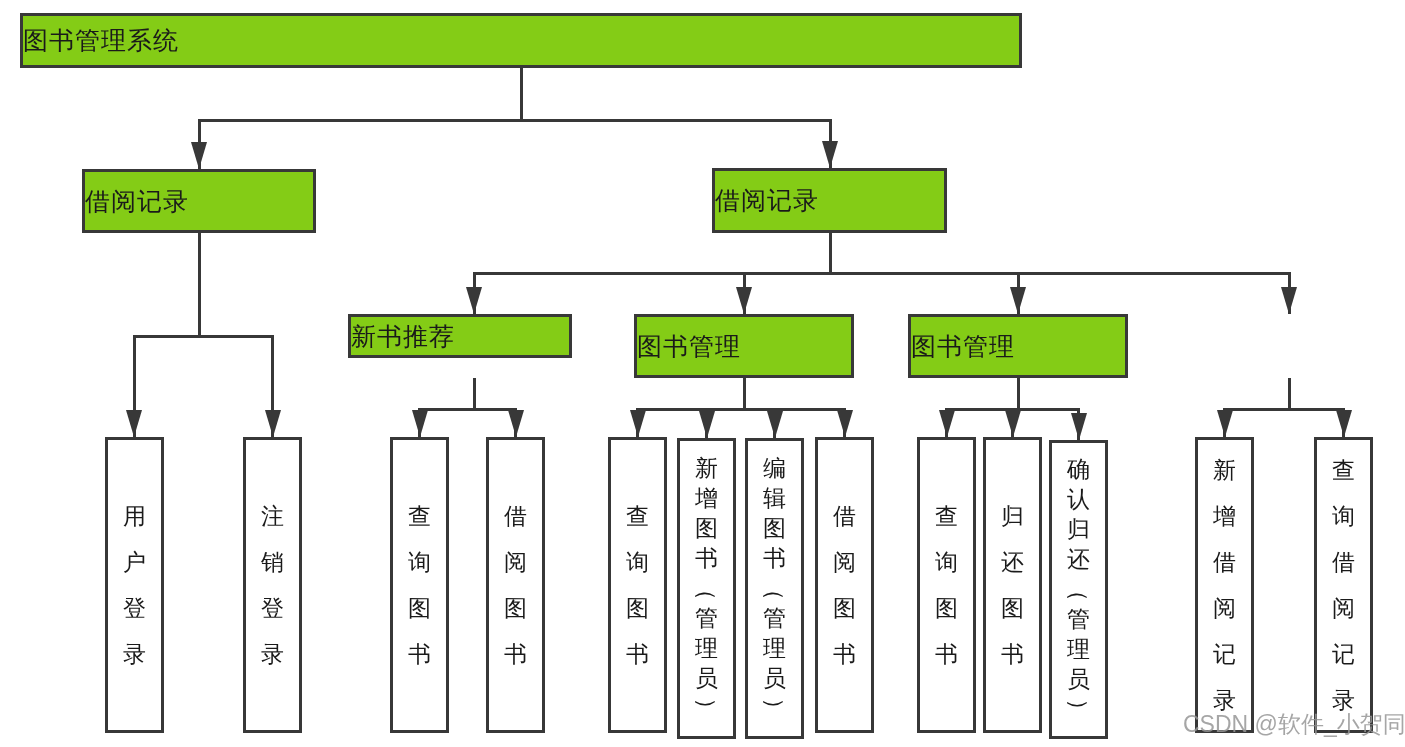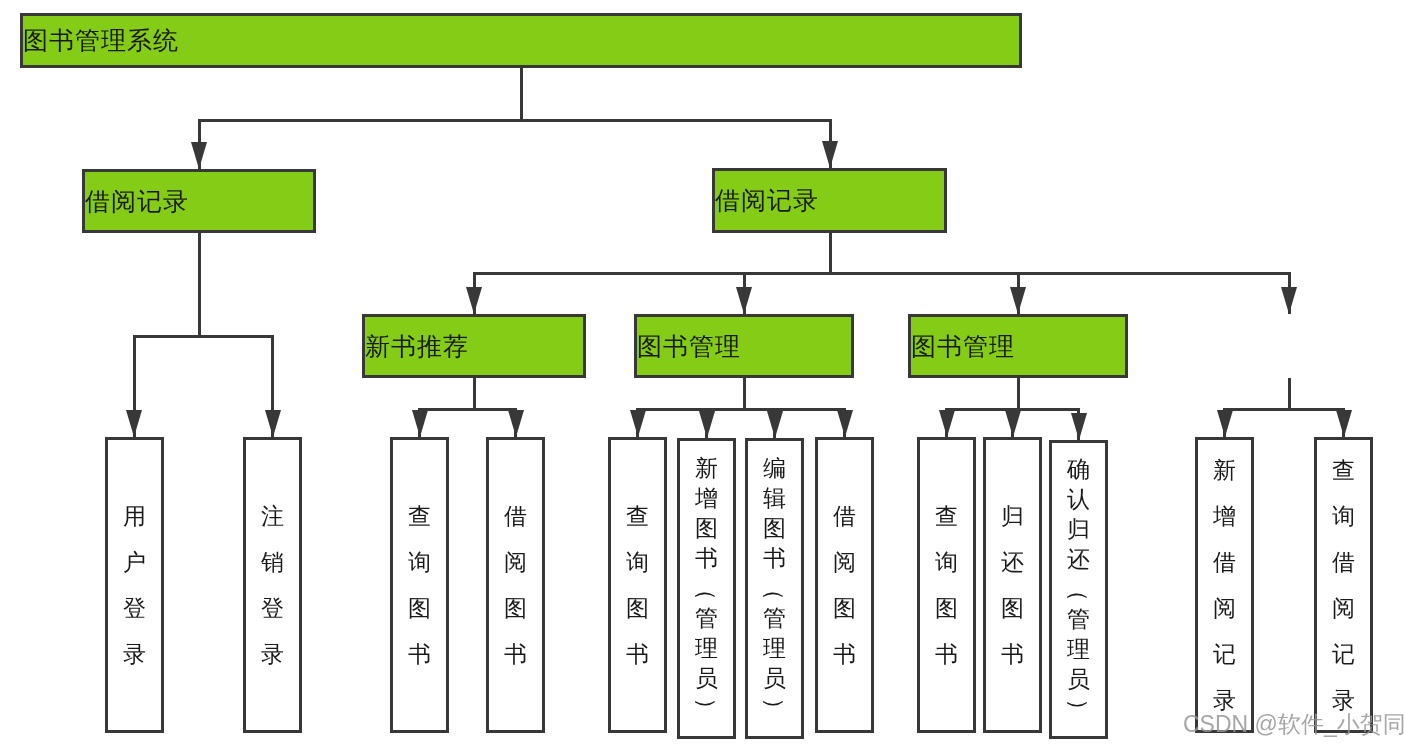--- a/index.html
+++ b/index.html
@@ -143,21 +143,21 @@
     <span class="nlabel">图书管理系统</span>
   </div>
 
   <div class="node" style="left:82px; top:169px; width:234px; height:64px">
     <span class="nlabel">借阅记录</span>
   </div>
   <div class="node" style="left:712px; top:168px; width:235px; height:65px">
     <span class="nlabel">借阅记录</span>
   </div>
 
-  <div class="node" style="left:362px; top:314px; width:224px; height:64px">
+  <div class="node" style="left:348px; top:314px; width:224px; height:44px">
     <span class="nlabel">新书推荐</span>
   </div>
   <div class="node" style="left:634px; top:314px; width:220px; height:64px">
     <span class="nlabel">图书管理</span>
   </div>
   <div class="node" style="left:908px; top:314px; width:220px; height:64px">
     <span class="nlabel">图书管理</span>
   </div>
 
   <div class="leaf" style="left:105px; top:437px; height:296px">

